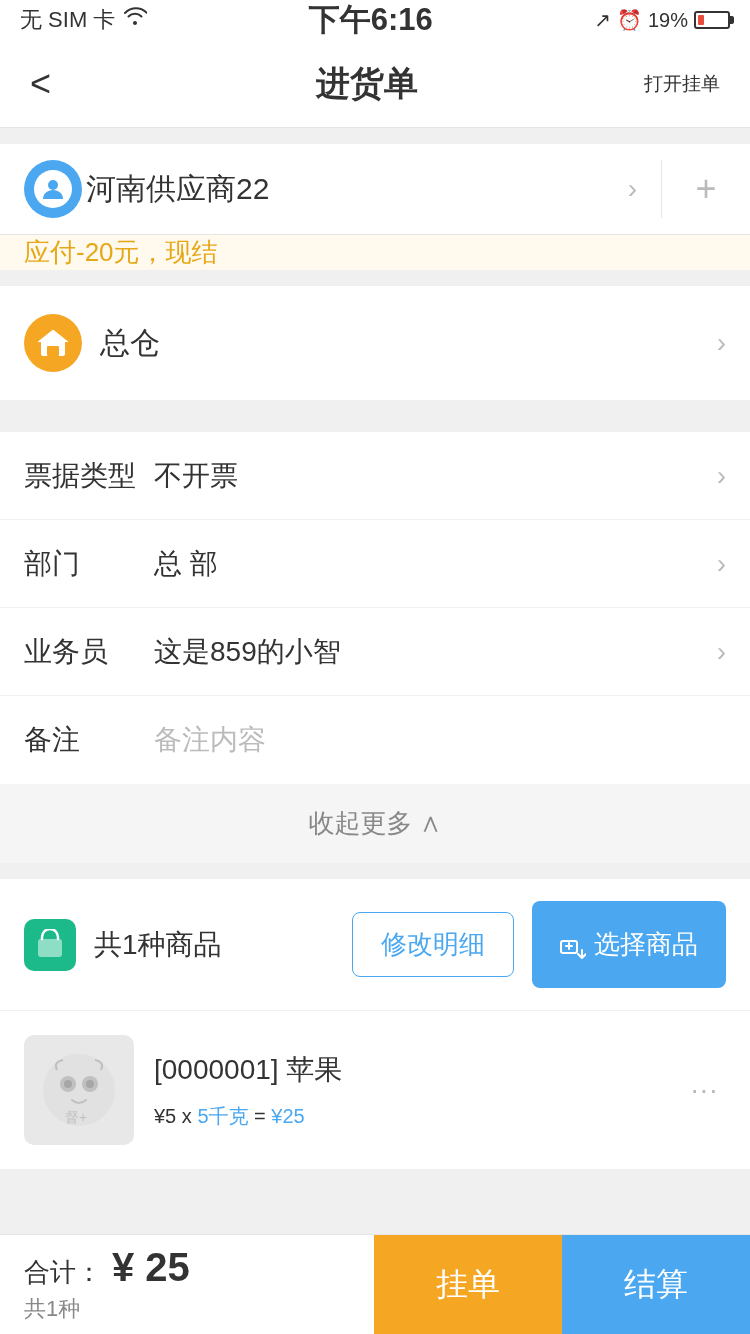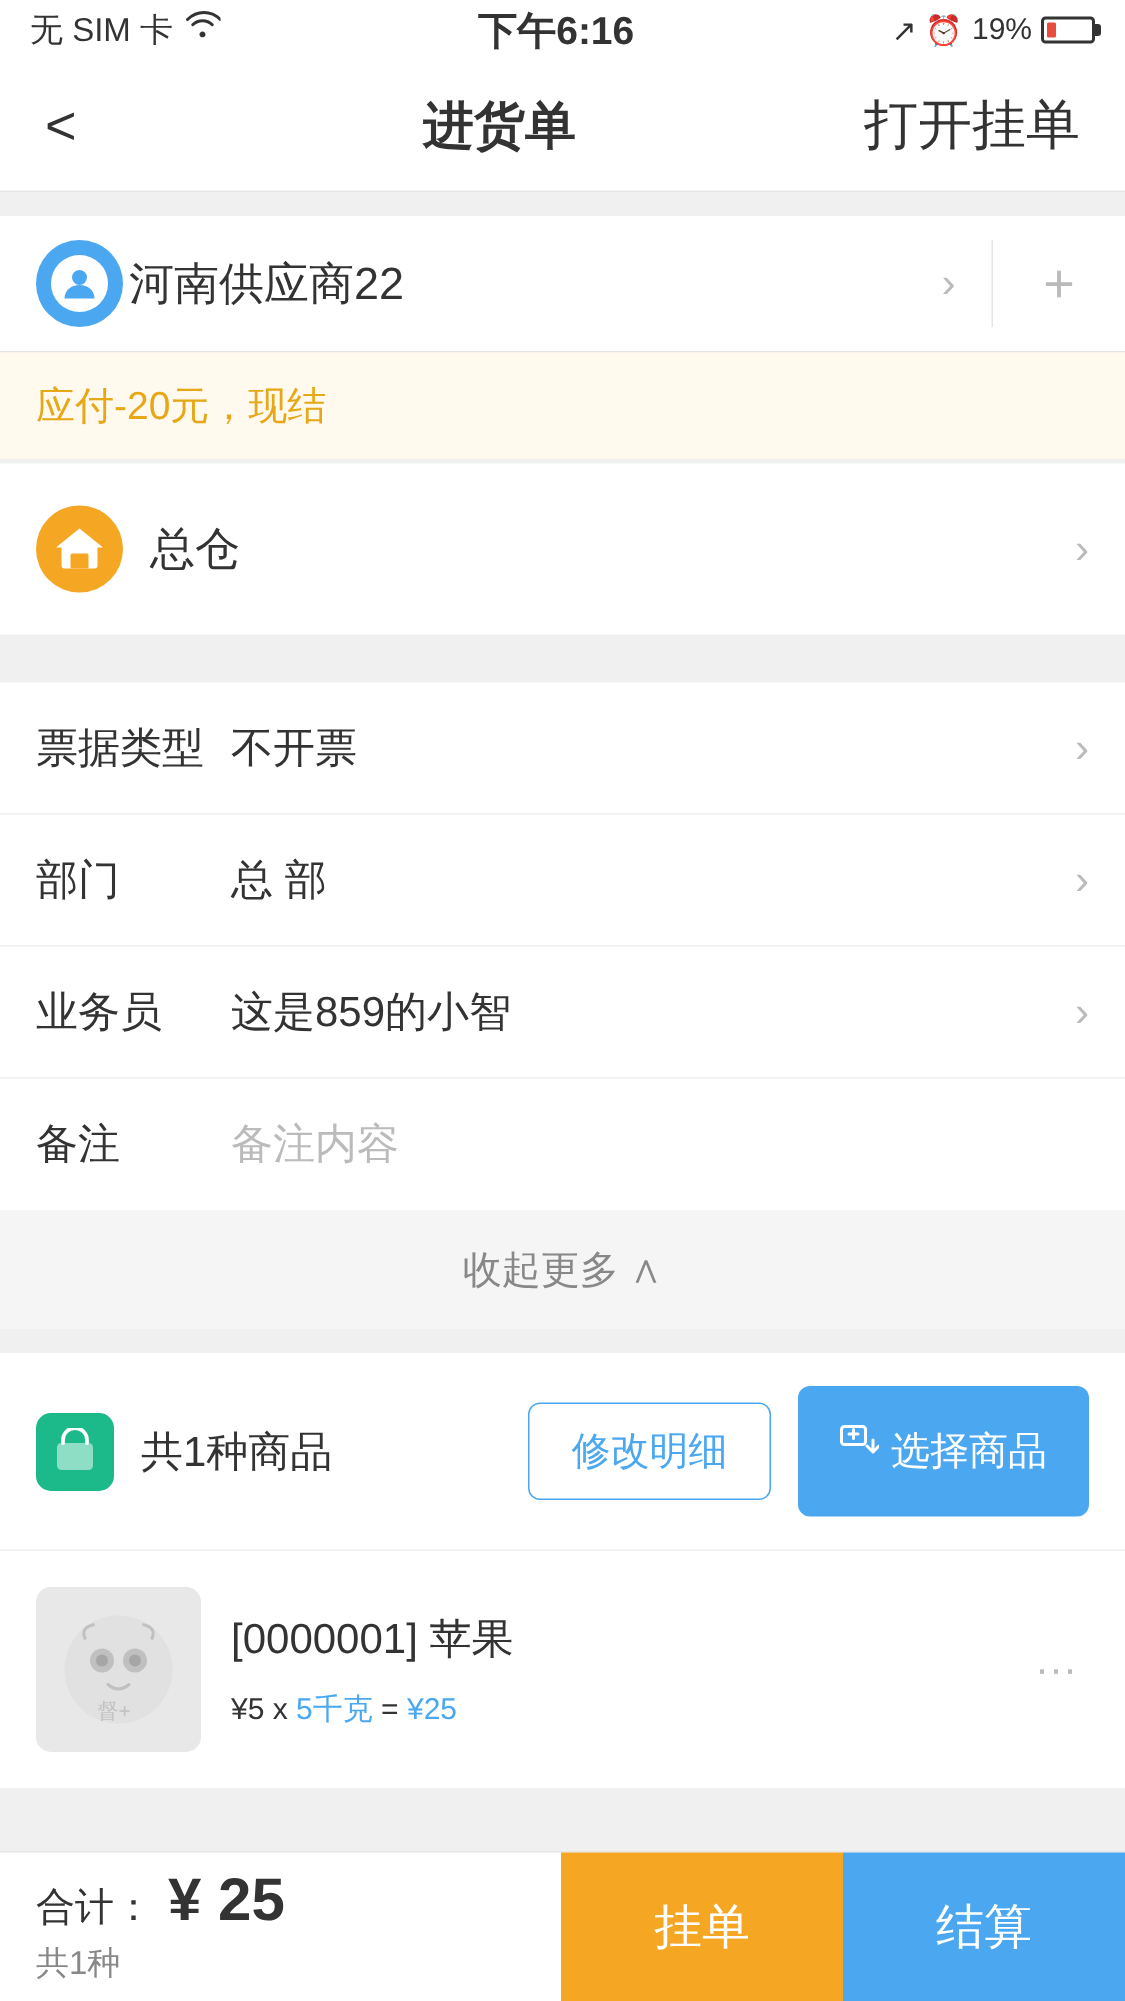--- a/index.html
+++ b/index.html
@@ -19,21 +19,21 @@
       height: 40px;
       background: #fff;
       display: flex;
       align-items: center;
       justify-content: space-between;
       padding: 0 20px;
       font-size: 22px;
       font-weight: 500;
     }
     .status-left { display: flex; align-items: flex-start; gap: 8px; }
-    .status-center { font-size: 26px; font-weight: 600; }
+    .status-center { font-size: 31px; font-weight: 600; }
     .status-right { display: flex; align-items: center; gap: 6px; font-size: 20px; }
     .battery-icon {
       width: 36px; height: 18px;
       border: 2px solid #333;
       border-radius: 3px;
       position: relative;
       display: inline-flex;
       align-items: center;
       padding: 2px;
     }
@@ -70,21 +70,21 @@
       color: #333;
       cursor: pointer;
       width: 60px;
     }
     .nav-title {
       font-size: 34px;
       font-weight: 600;
       color: #333;
     }
     .nav-action {
-      font-size: 36px;
+      font-size: 19px;
       color: #333;
       cursor: pointer;
       text-align: right;
     }
 
     
     .section {
       background: #fff;
       margin-bottom: 16px;
     }
@@ -134,24 +134,24 @@
       display: flex;
       align-items: center;
       justify-content: center;
       cursor: pointer;
     }
     .add-icon { font-size: 36px; color: #bbb; }
 
     
     .notice-bar {
       background: #fff9ee;
-      padding: 18px 24px;
+      padding: 0 24px;
       font-size: 26px;
       color: #e6a817;
-      margin-bottom: 3px;
+      margin-bottom: 16px;
     }
 
     
     .warehouse-section {
       background: #fff;
       margin-bottom: 16px;
       display: flex;
       align-items: center;
       padding: 28px 24px;
       gap: 18px;
@@ -231,21 +231,21 @@
     }
     .btn-primary {
       background: #4ba8f0;
       color: #fff;
       border: none;
       border-radius: 8px;
       padding: 26px 28px;
       font-size: 26px;
       cursor: pointer;
       display: flex;
-      align-items: flex-start;
+      align-items: flex-end;
       gap: 8px;
     }
 
     
     .product-card {
       background: #fff;
       display: flex;
       align-items: center;
       padding: 24px;
       gap: 20px;

